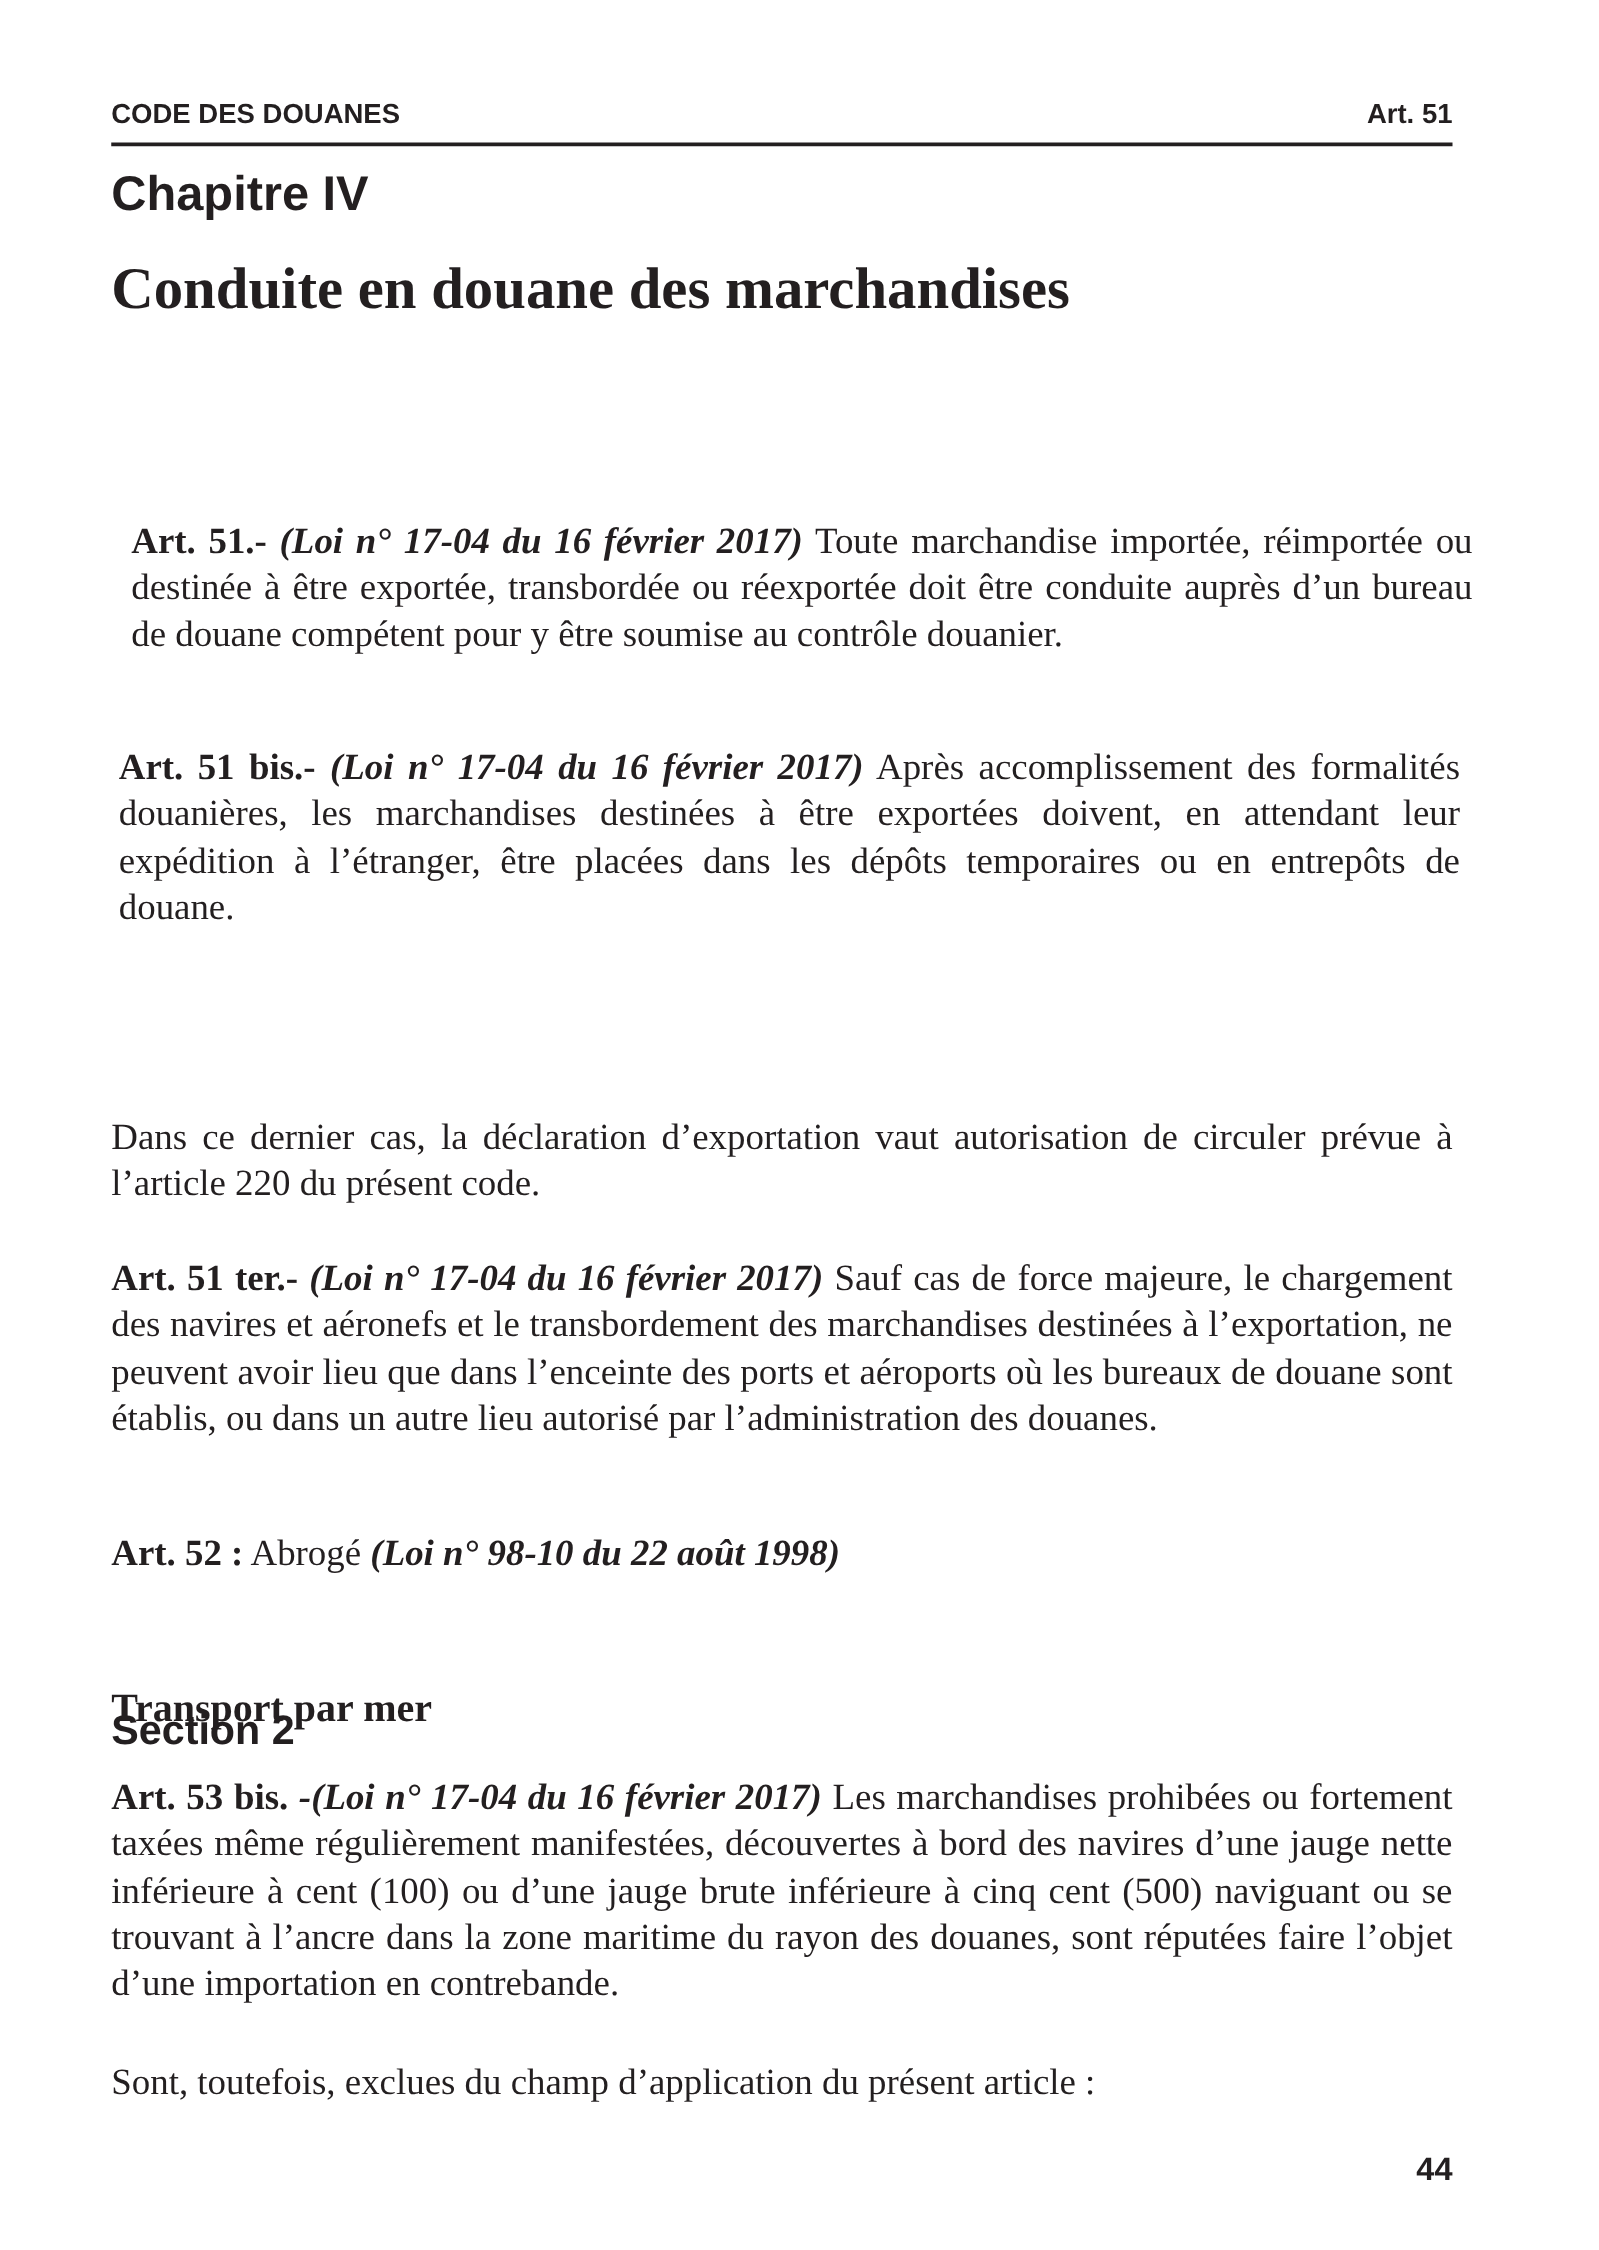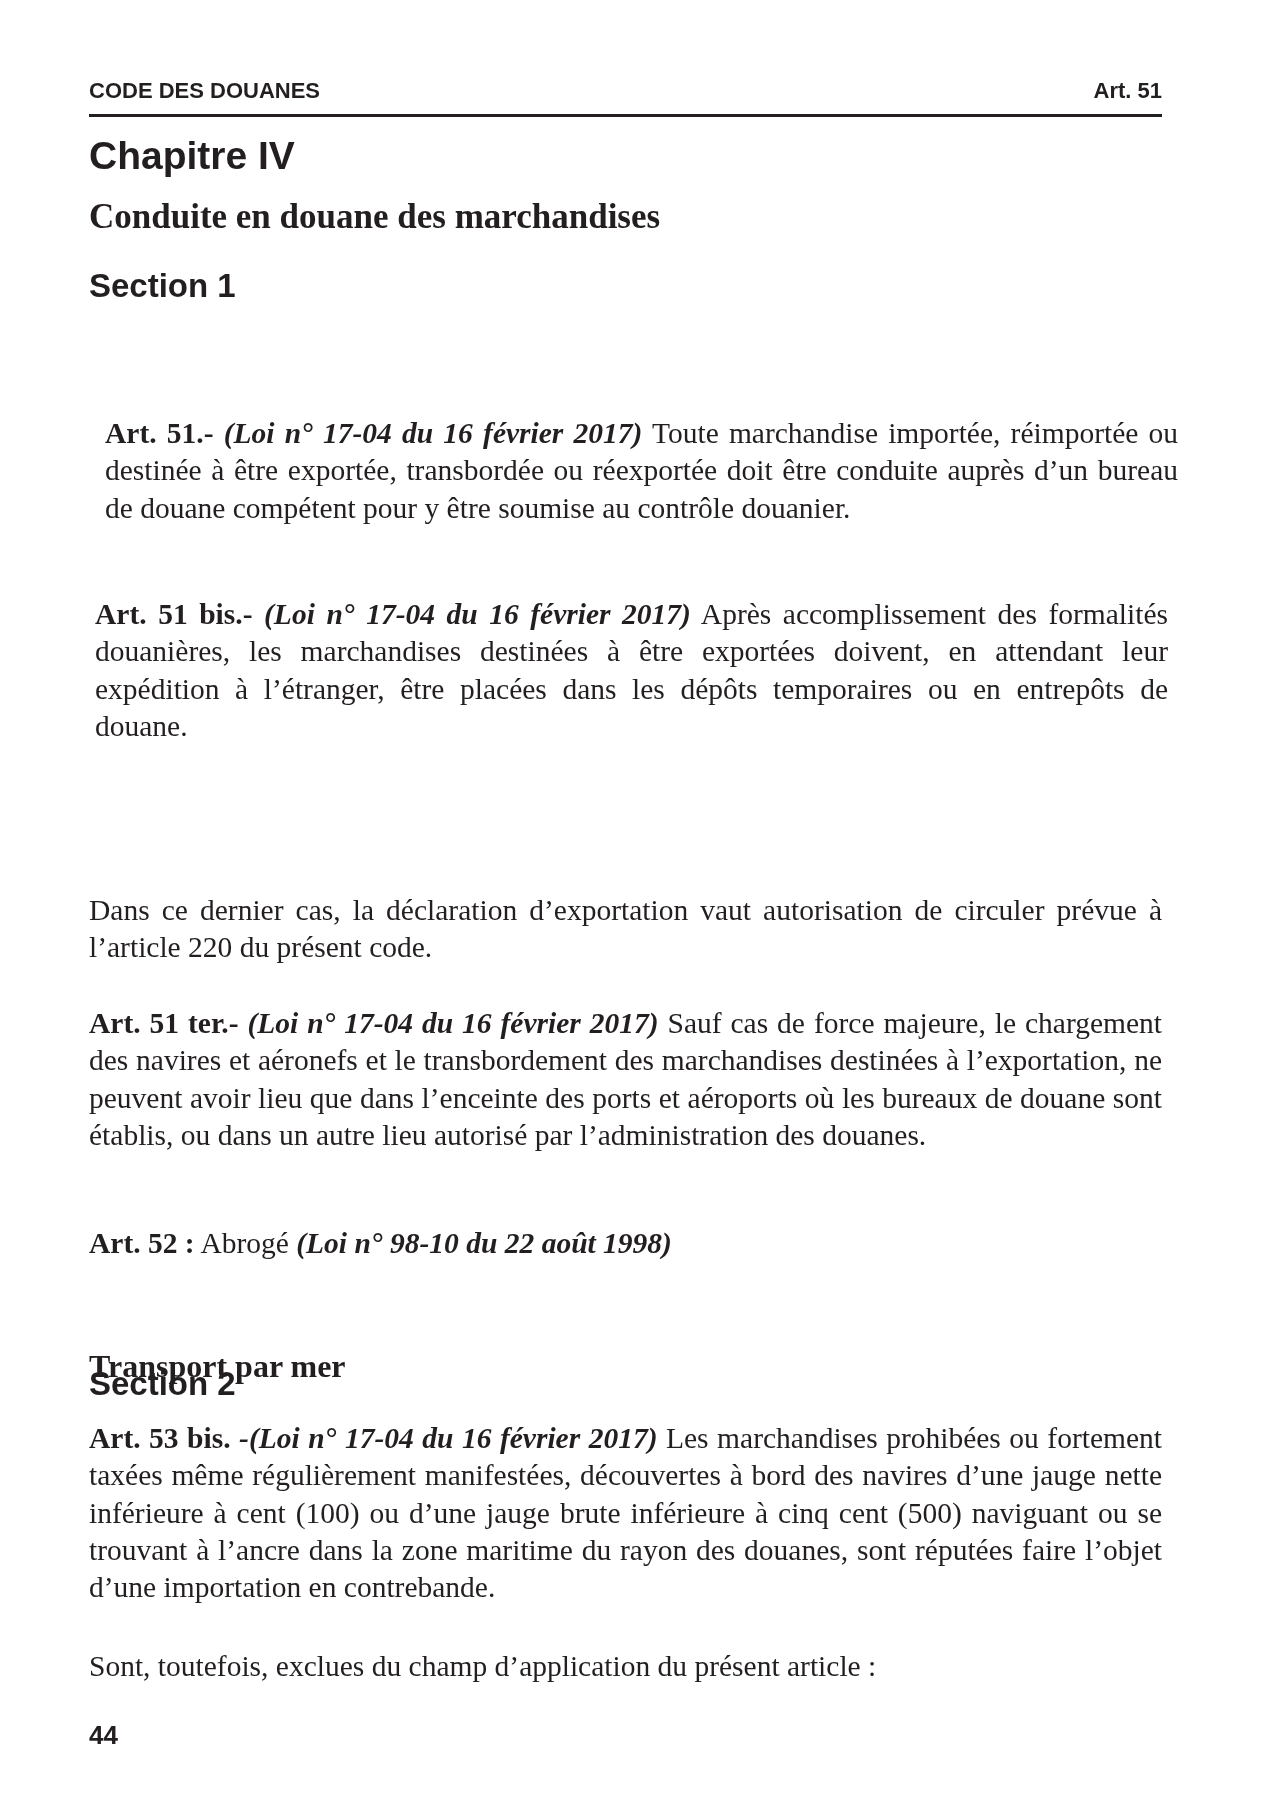--- a/index.html
+++ b/index.html
@@ -5,57 +5,56 @@
   html, body { margin: 0; padding: 0; background: #ffffff; }
   body { width: 1279px; height: 1800px; position: relative; overflow: hidden; color: #231f20; }
   .page { position: absolute; left: 89px; top: 0; width: 1073px; height: 1468px; text-decoration: underline; }
   .running-header { position: absolute; top: 78px; left: 0; width: 1073px; height: 26px;
     font-family: "Liberation Sans", sans-serif; font-weight: bold; font-size: 22px; line-height: 26px; }
   .running-header .left { position: absolute; left: 0; top: 0; }
   .running-header .right { position: absolute; right: 0; top: 0; }
   .header-rule { position: absolute; top: 114px; left: 0; width: 1073px; height: 3px; background: #231f20; }
   .center { position: absolute; left: 0; width: 1073px; text-align: left; white-space: nowrap; }
   .h-chapter { font-family: "Liberation Sans", sans-serif; font-weight: bold; font-size: 39px; line-height: 46px; top: 133px; }
-  .h-chapter-title { font-family: "Liberation Serif", serif; font-weight: bold; font-size: 35px; line-height: 42px; top: 196px; }
+  .h-chapter-title { font-family: "Liberation Serif", serif; font-weight: bold; font-size: 47px; line-height: 42px; top: 210px; }
   .h-section { font-family: "Liberation Sans", sans-serif; font-weight: bold; font-size: 33px; line-height: 40px; }
   .h-section-title { font-family: "Liberation Serif", serif; font-weight: bold; font-size: 32px; line-height: 38px; }
   .sec1 { top: 266px; }
   .sec1-title { top: 322px; }
   .sec2 { top: 1364px; }
   .sec2-title { top: 1347px; }
   .para { position: absolute; left: 0; width: 1073px; font-family: "Liberation Serif", serif; font-size: 29.5px;
     line-height: 37.3px; text-align: justify; text-align-last: left; }
   .para .art { font-weight: bold; }
   .para .ref { font-weight: bold; font-style: italic; }
   .p1 { top: 399px; }
   .p2 { top: 590px; }
   .p3 { top: 778px; }
   .p4 { top: 892px; }
   .p5 { top: 1005px; }
   .p6 { top: 1225px; }
   .p7 { top: 1420px; }
   .p8 { top: 1648px; }
-  .page-number { position: absolute; top: 1720px; left: 0; width: 1073px; text-align: left;
+  .page-number { position: absolute; top: 1720px; left: 0; width: 1073px; text-align: right;
     font-family: "Liberation Sans", sans-serif; font-weight: bold; font-size: 26px; line-height: 30px; }
 </style>
 </head>
 <body>
 
 <div class="page">
 
   <div class="running-header">
     <span class="left">CODE DES DOUANES</span>
     <span class="right">Art. 51</span>
   </div>
   <div class="header-rule"></div>
 
   <div class="center h-chapter">Chapitre  IV</div>
   <div class="center h-chapter-title">Conduite en douane des marchandises</div>
 
-  <div class="center h-section sec1">Section 1</div>
 
   <p class="para p1" style="margin:16px"><span class="art">Art. 51.-</span> <span class="ref">(Loi n° 17-04 du 16 février 2017)</span> <span>Toute marchandise importée, réimportée ou destinée à être exportée, transbordée ou réexportée doit être conduite auprès d’un bureau de douane compétent pour y être soumise au contrôle douanier.</span></p>
 
   <p class="para p2" style="margin:6px"><span class="art">Art. 51 bis.-</span> <span class="ref">(Loi n° 17-04 du 16 février 2017)</span> <span>Après accomplissement des formalités douanières, les marchandises destinées à être exportées doivent, en attendant leur expédition à l’étranger, être placées dans les dépôts temporaires ou en entrepôts de douane.</span></p>
 
 
   <p class="para p4" style="margin:0"><span>Dans ce dernier cas, la déclaration d’exportation vaut autorisation de circuler prévue à l’article 220 du présent code.</span></p>
 
   <p class="para p5" style="margin:0"><span class="art">Art. 51 ter.-</span> <span class="ref">(Loi n° 17-04 du 16 février 2017)</span> <span>Sauf cas de force majeure, le chargement des navires et aéronefs et le transbordement des marchandises destinées à l’exportation, ne peuvent avoir lieu que dans l’enceinte des ports et aéroports où les bureaux de douane sont établis, ou dans un autre lieu autorisé par l’administration des douanes.</span></p>
 

